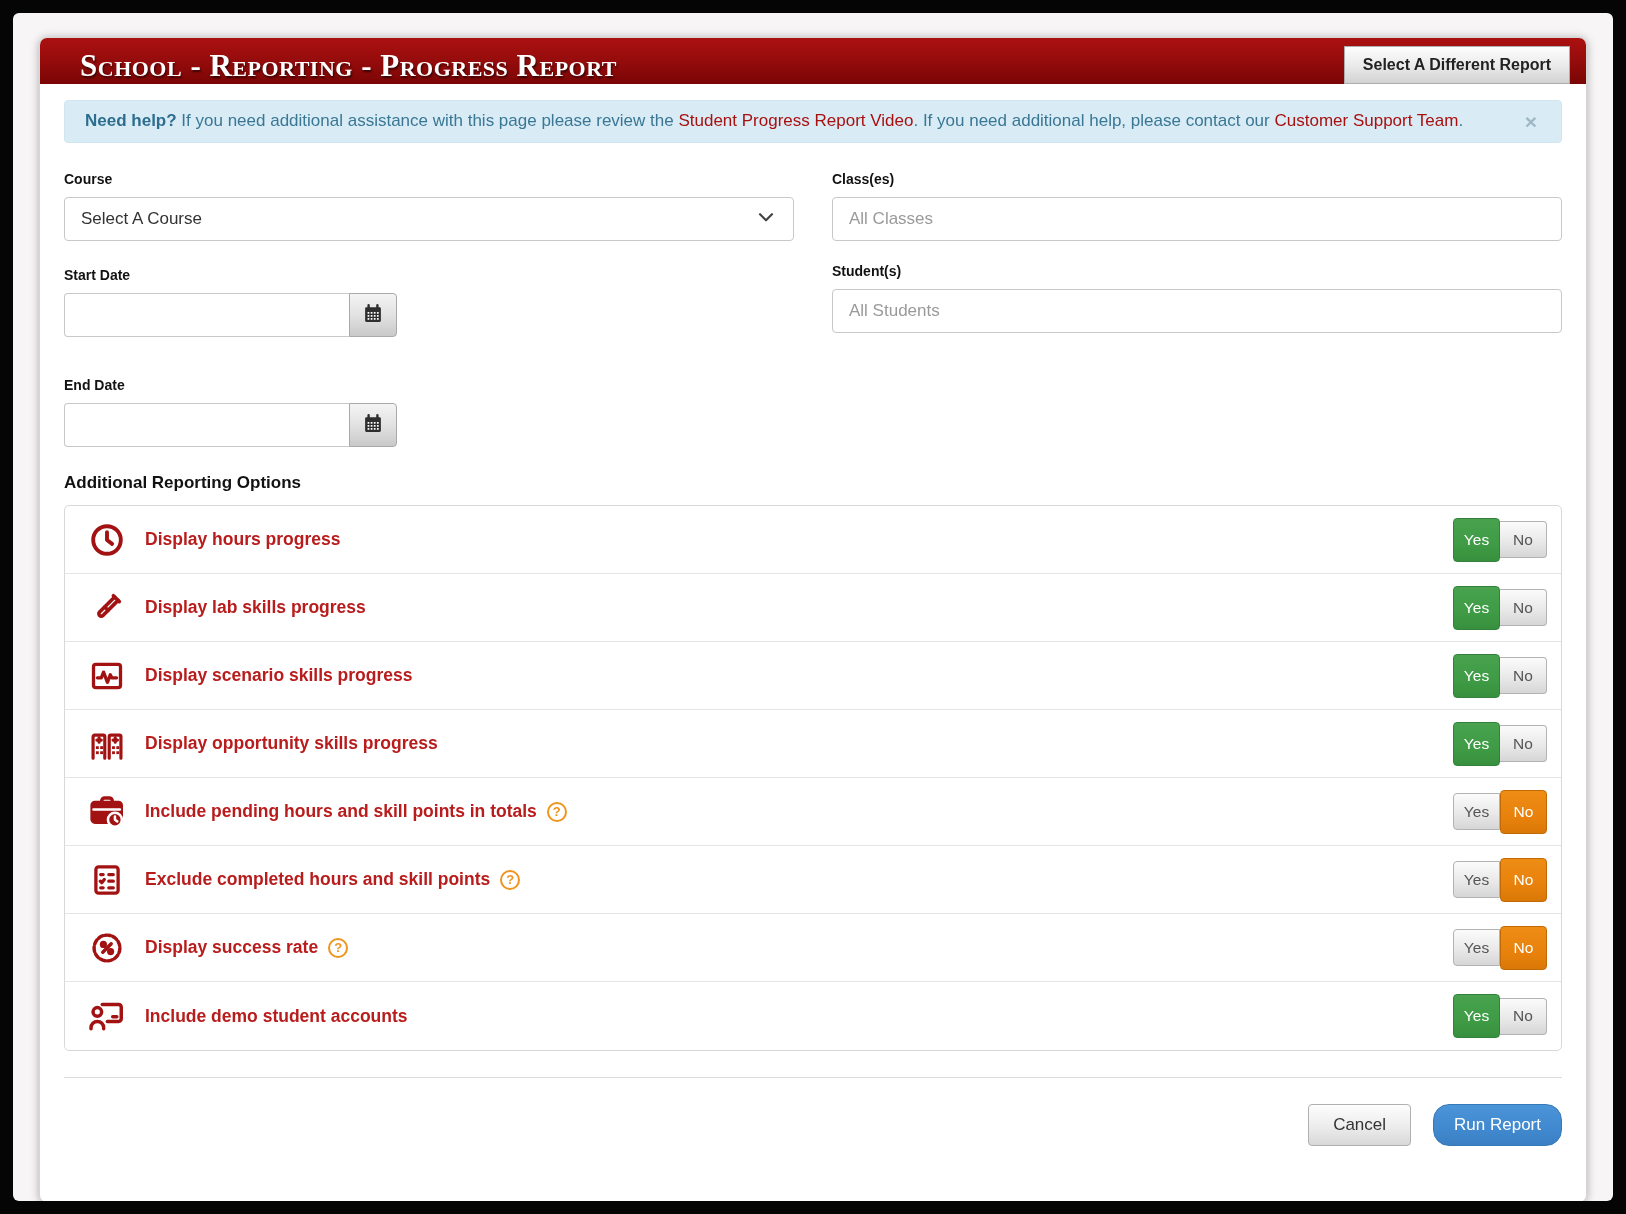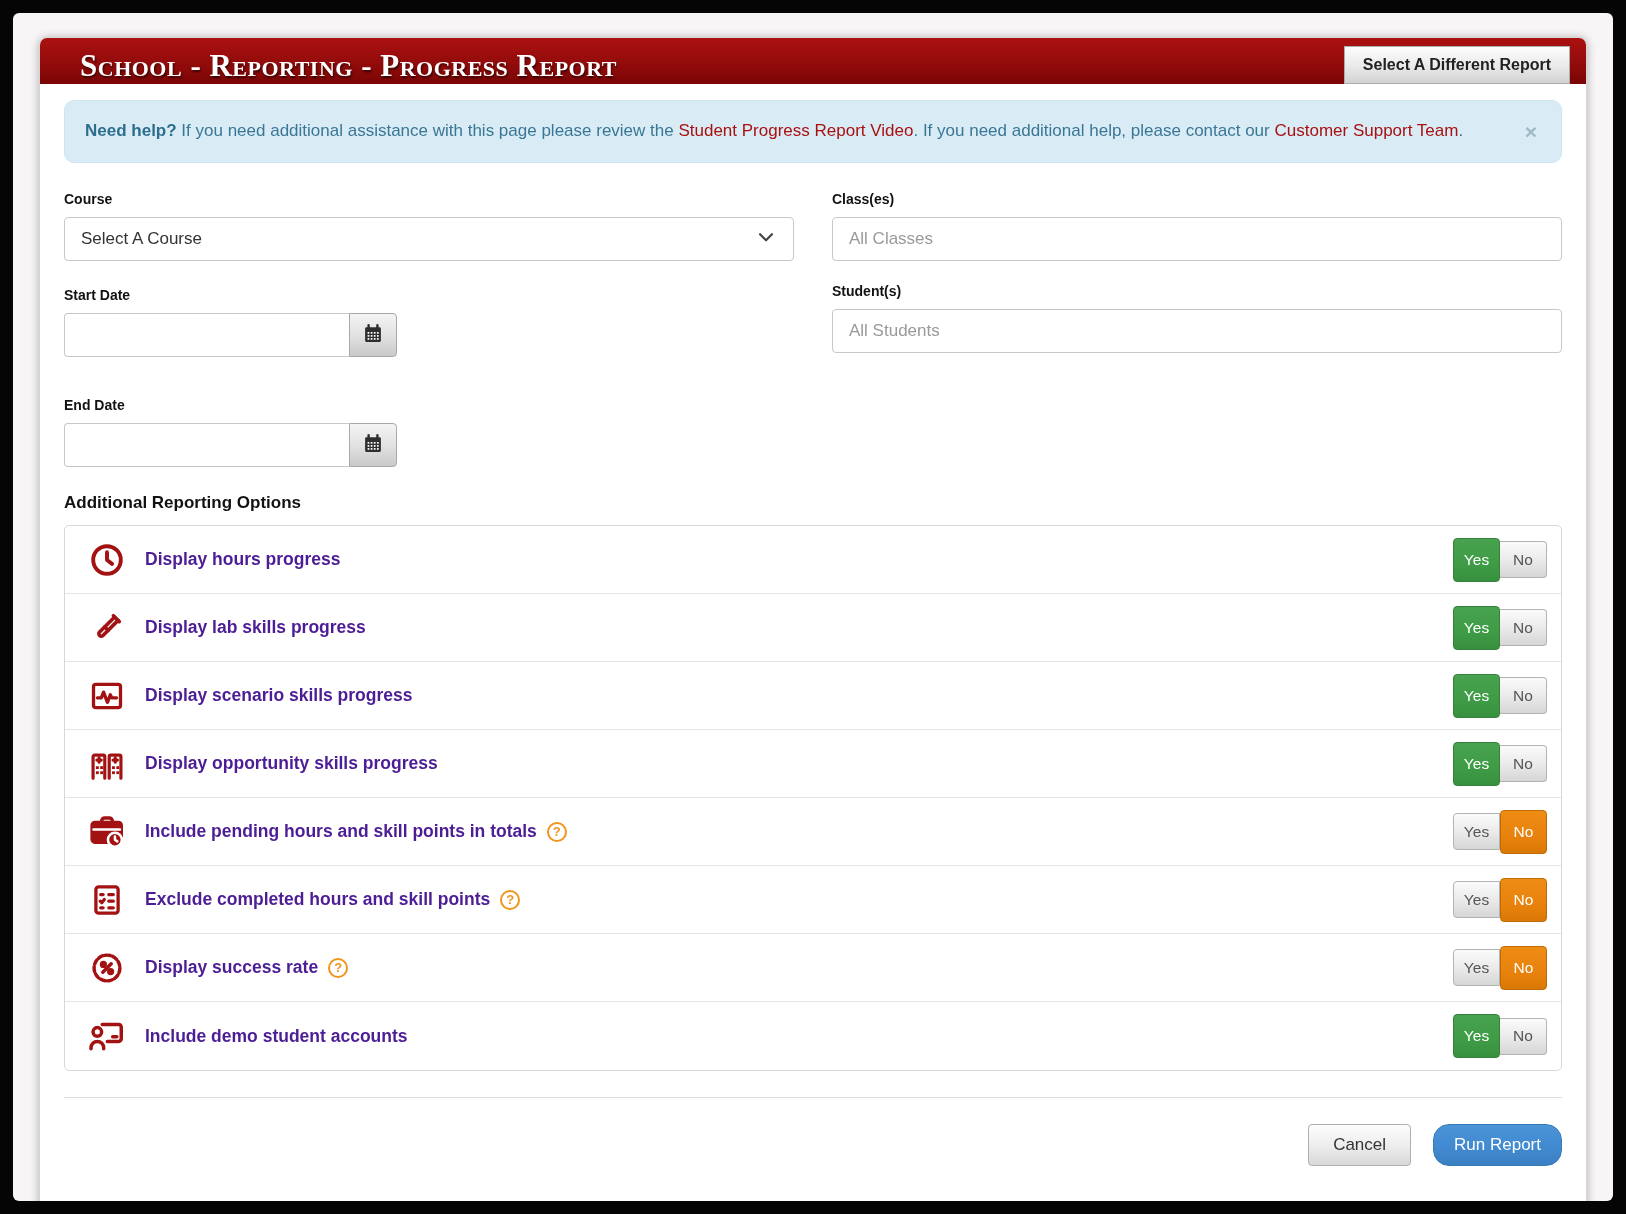--- a/index.html
+++ b/index.html
@@ -53,22 +53,22 @@
     padding: 0 18px;
     height: 38px;
     cursor: pointer;
     font-family: "Liberation Sans", sans-serif;
   }
   
   .banner {
     margin: 16px 24px 0 24px;
     background: #d9ecf6;
     border: 1px solid #cfe5f0;
-    border-radius: 10px;
-    padding: 18px 20px;
+    border-radius: 4px;
+    padding: 8px 20px;
     font-size: 17px;
     color: #3a7795;
     display: flex;
     align-items: flex-start;
   }
   .banner .txt { flex: 1; line-height: 1.45; }
   .banner .lead { font-weight: 700; color: #2d6e8f; }
   .banner a { color: #a91010; text-decoration: none; font-weight: 400; cursor: pointer; }
   .banner .close {
     color: #9fb8c4; font-size: 21px; font-weight: 700; line-height: 1;
@@ -108,21 +108,21 @@
     border-radius: 5px;
   }
   .option-row {
     height: 68px;
     display: flex; align-items: center;
     padding: 0 14px 0 20px;
     border-bottom: 1px solid #e5e5e5;
   }
   .option-row:last-child { border-bottom: none; }
   .opt-icon { width: 44px; display: flex; justify-content: center; align-items: center; }
-  .opt-label { font-size: 17.5px; font-weight: 700; color: #4c1d95; margin-left: 16px; }
+  .opt-label { font-size: 17.5px; font-weight: 700; color: #b91c1c; margin-left: 16px; }
   .help-badge {
     display: inline-flex; align-items: center; justify-content: center;
     width: 20px; height: 20px; margin-left: 10px;
     border: 2px solid #f0941d; border-radius: 50%;
     color: #f0941d; font-size: 13px; font-weight: 700; cursor: pointer;
   }
   .toggle { margin-left: auto; display: flex; align-items: center; }
   .tbtn {
     width: 47px; height: 37px;
     border: 1px solid #b3b3b3;

